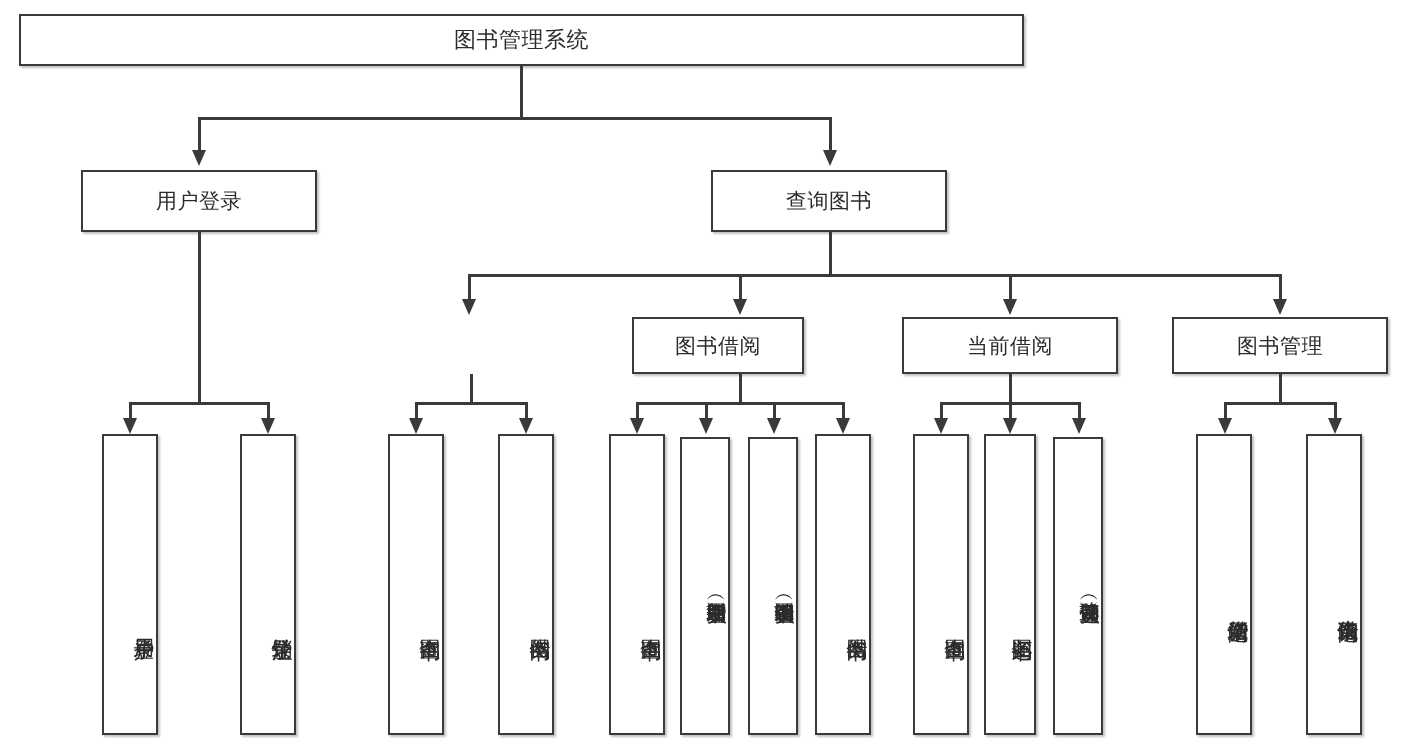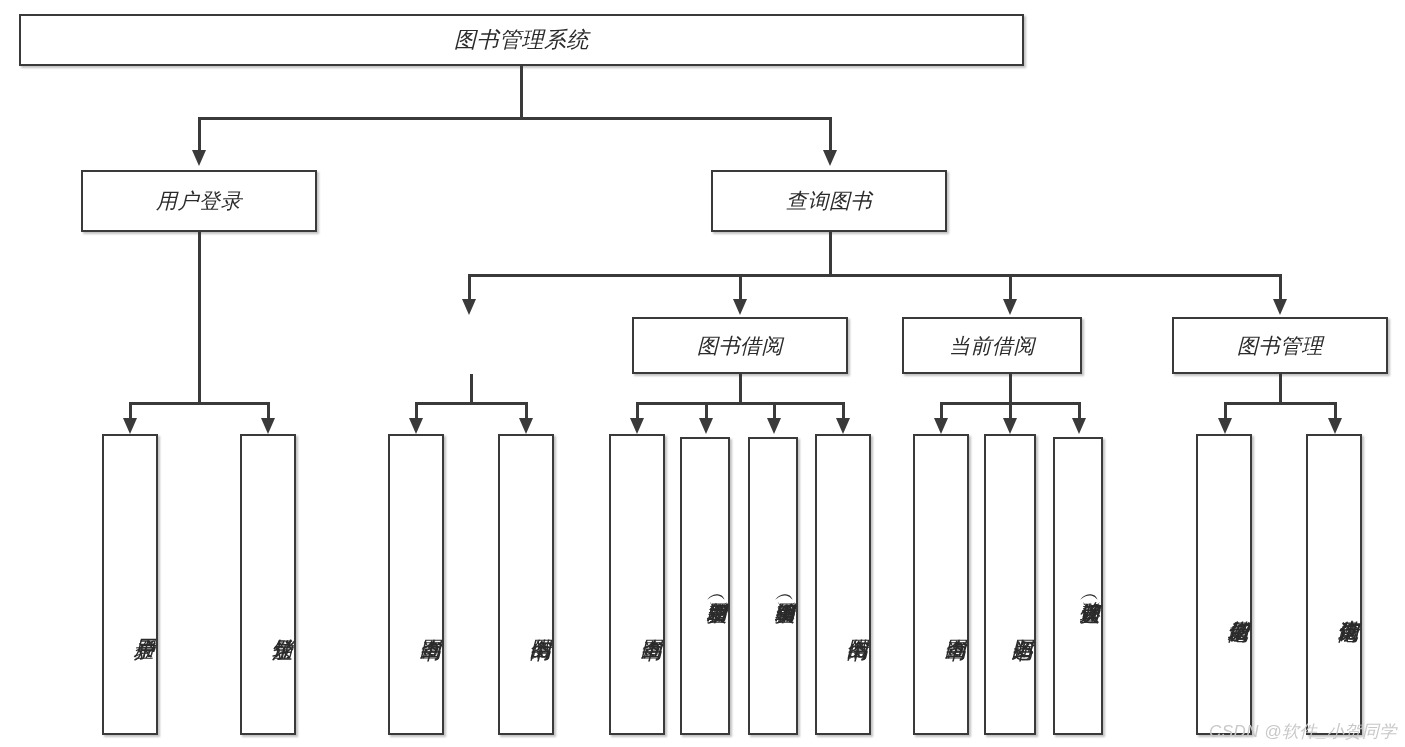--- a/index.html
+++ b/index.html
@@ -3,21 +3,21 @@
 <meta charset="utf-8">
 <style>
   html,body{margin:0;padding:0;}
   body{
     width:1405px;height:747px;
     background:#ffffff;
     font-family:"Liberation Sans","DejaVu Sans",sans-serif;
     overflow:hidden;
     position:relative;
   }
-  #canvas{position:absolute;left:0;top:0;width:1405px;height:747px;font-style:italic;}
+  #canvas{position:absolute;left:0;top:0;width:1405px;height:747px;}
   
   .node{
     position:absolute;
     box-sizing:border-box;
     border:2.5px solid #3a3a3a;
     background:#ffffff;
     box-shadow:2px 2px 2px rgba(120,120,120,.45);
     display:flex;
     align-items:center;
     justify-content:center;
@@ -103,24 +103,24 @@
   <div class="ln h" style="left:468px;top:274px;width:812px;"></div>
   <div class="ln v" style="left:468px;top:274px;height:27px;"></div>
   <div class="arrow" style="left:462px;top:299px;"></div>
   <div class="ln v" style="left:739px;top:274px;height:27px;"></div>
   <div class="arrow" style="left:733px;top:299px;"></div>
   <div class="ln v" style="left:1009px;top:274px;height:27px;"></div>
   <div class="arrow" style="left:1003px;top:299px;"></div>
   <div class="ln v" style="left:1279px;top:274px;height:27px;"></div>
   <div class="arrow" style="left:1273px;top:299px;"></div>
 
-  <div class="node horiz" style="left:632px;top:317px;width:216px;height:57px;text-align:right;">
+  <div class="node horiz" style="left:632px;top:317px;width:172px;height:57px;text-align:right;">
     <span>图书借阅</span>
   </div>
-  <div class="node horiz" style="left:902px;top:317px;width:180px;height:57px;">
+  <div class="node horiz" style="left:902px;top:317px;width:216px;height:57px;">
     <span>当前借阅</span>
   </div>
   <div class="node horiz" style="left:1172px;top:317px;width:216px;height:57px;">
     <span>图书管理</span>
   </div>
 
   <div class="ln v" style="left:470px;top:374px;height:28px;"></div>
   <div class="ln h" style="left:415px;top:402px;width:112px;"></div>
   <div class="ln v" style="left:415px;top:402px;height:18px;"></div>
   <div class="arrow" style="left:409px;top:418px;"></div>
@@ -191,15 +191,14 @@
     <span class="vtxt">确认归还（管理员）</span>
   </div>
 
   <div class="node vert" style="left:1196px;top:434px;width:56px;height:301px;padding-top:40px;">
     <span class="vtxt">新增借阅记录</span>
   </div>
   <div class="node vert" style="left:1306px;top:434px;width:56px;height:301px;padding-top:40px;">
     <span class="vtxt">查询借阅记录</span>
   </div>
 
-  <div id="watermark">CSDN @软件_小贺同学</div>
 
 </div>
 
 </body></html>

